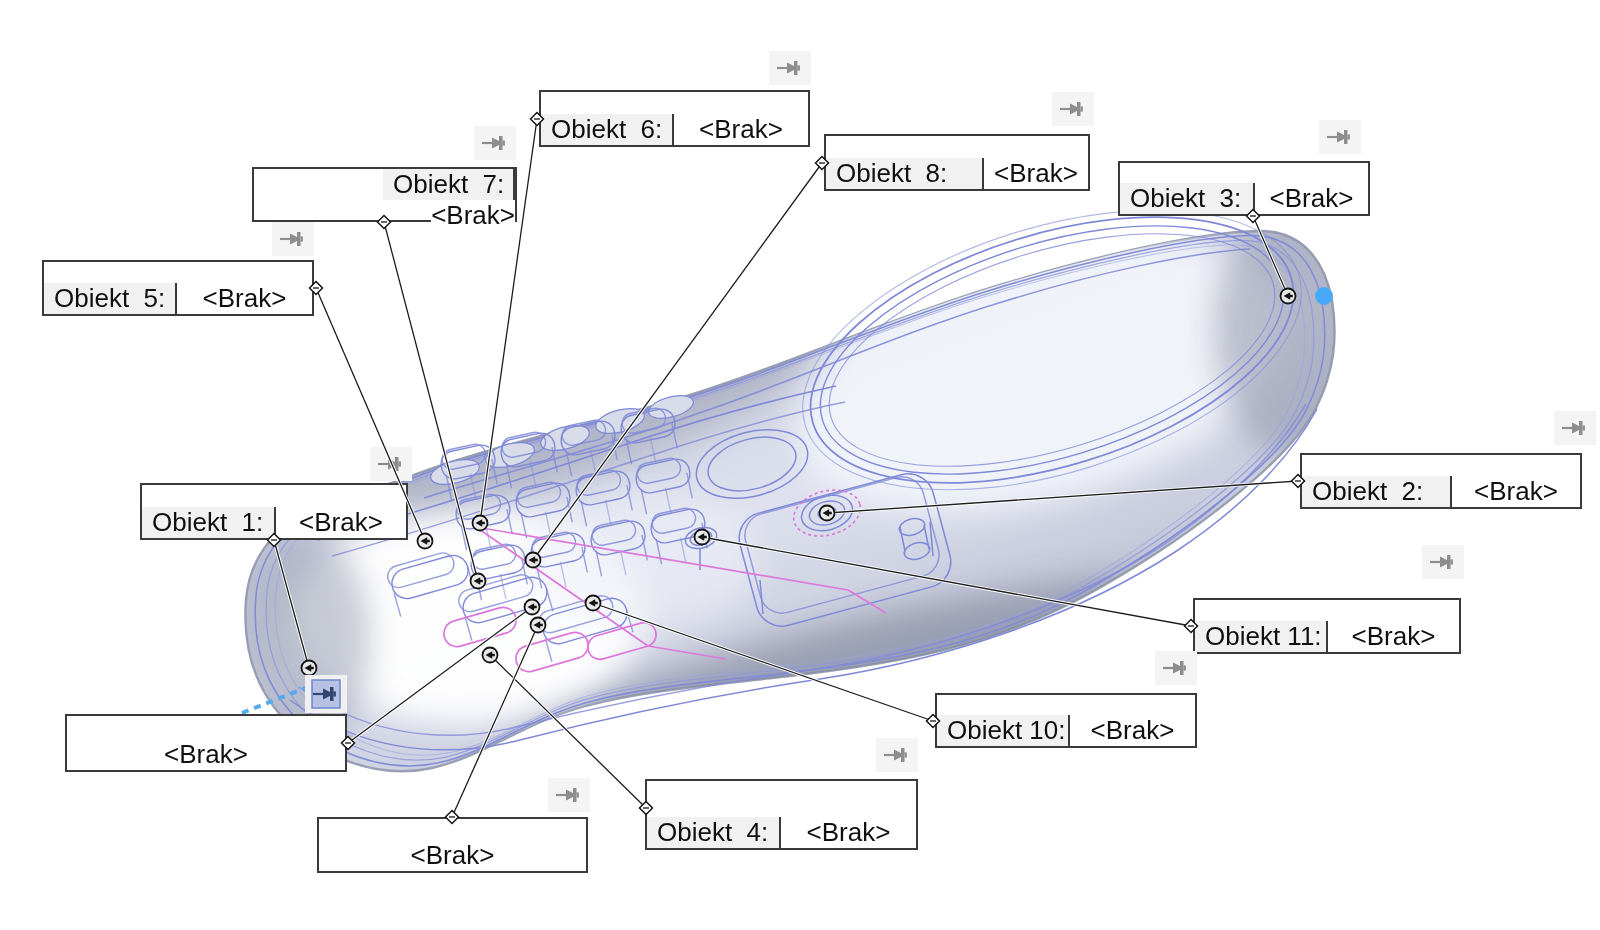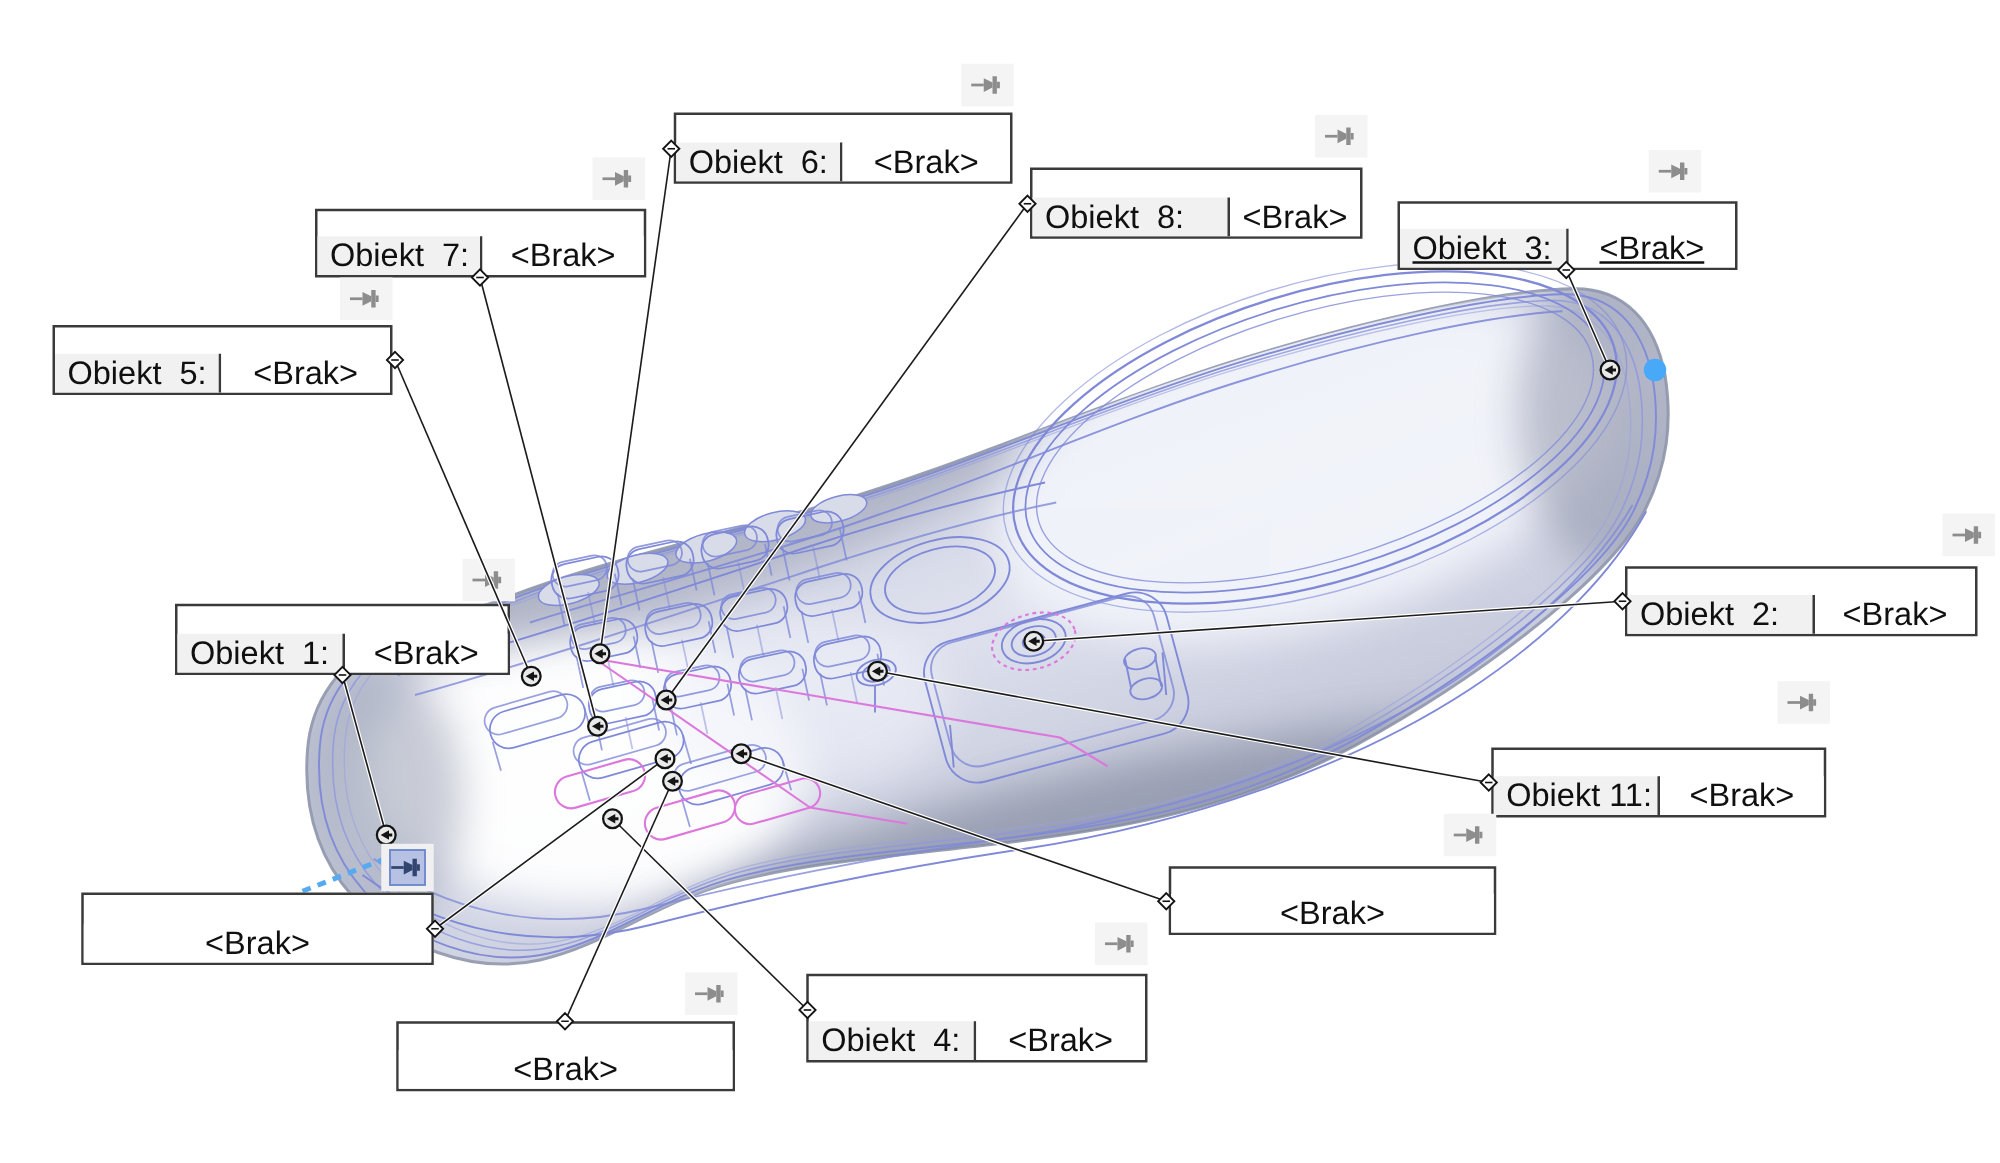--- a/index.html
+++ b/index.html
@@ -204,48 +204,49 @@
 
 <div id="labels-layer" data-interactable="false">
     <div class="label" data-interactable="true" style="left: 140px; top: 483px; width: 268px; height: 57px;">
       <div class="name" data-interactable="false" style="width: 134px;">Obiekt  1:</div>
       <div class="value" data-interactable="true">&lt;Brak&gt;</div>
     </div>
     <div class="label" data-interactable="true" style="left: 1300px; top: 453px; width: 282px; height: 56px;">
       <div class="name" data-interactable="false" style="width: 150px;">Obiekt  2:</div>
       <div class="value" data-interactable="true">&lt;Brak&gt;</div>
     </div>
-    <div class="label" data-interactable="true" style="left: 1118px; top: 161px; width: 272px; height: 55px; text-decoration: underline;">
+    <div class="label" data-interactable="true" style="left: 1118px; top: 161px; width: 252px; height: 55px;">
       <div class="name" data-interactable="false" style="width: 135px;">Obiekt  3:</div>
       <div class="value" data-interactable="true">&lt;Brak&gt;</div>
     </div>
     <div class="label" data-interactable="true" style="left: 645px; top: 779px; width: 273px; height: 71px;">
       <div class="name" data-interactable="false" style="width: 134px;">Obiekt  4:</div>
       <div class="value" data-interactable="true">&lt;Brak&gt;</div>
     </div>
     <div class="label" data-interactable="true" style="left: 42px; top: 260px; width: 272px; height: 56px;">
       <div class="name" data-interactable="false" style="width: 133px;">Obiekt  5:</div>
       <div class="value" data-interactable="true">&lt;Brak&gt;</div>
     </div>
     <div class="label" data-interactable="true" style="left: 539px; top: 90px; width: 271px; height: 57px;">
       <div class="name" data-interactable="false" style="width: 133px;">Obiekt  6:</div>
       <div class="value" data-interactable="true">&lt;Brak&gt;</div>
     </div>
-    <div class="label" data-interactable="true" style="left: 252px; top: 167px; width: 265px; height: 55px;">
+    <div class="label" data-interactable="true" style="left: 252px; top: 167px; width: 265px; height: 55px; flex-direction: column;">
       <div class="name" data-interactable="false" style="width: 132px;">Obiekt  7:</div>
       <div class="value" data-interactable="true">&lt;Brak&gt;</div>
     </div>
     <div class="label" data-interactable="true" style="left: 824px; top: 134px; width: 266px; height: 57px;">
       <div class="name" data-interactable="false" style="width: 158px;">Obiekt  8:</div>
       <div class="value" data-interactable="true">&lt;Brak&gt;</div>
     </div>
     <div class="label" data-interactable="true" style="left: 317px; top: 817px; width: 271px; height: 56px;">
       <div class="value" data-interactable="true">&lt;Brak&gt;</div>
     </div>
     <div class="label" data-interactable="true" style="left: 935px; top: 693px; width: 262px; height: 55px;">
+      <div class="name" data-interactable="false" style="width: 133px;">Obiekt 10:</div>
       <div class="value" data-interactable="true">&lt;Brak&gt;</div>
     </div>
     <div class="label" data-interactable="true" style="left: 1193px; top: 598px; width: 268px; height: 56px;">
       <div class="name" data-interactable="false" style="width: 133px;">Obiekt 11:</div>
       <div class="value" data-interactable="true">&lt;Brak&gt;</div>
     </div>
     <div class="label" data-interactable="true" style="left: 65px; top: 714px; width: 282px; height: 58px;">
       <div class="value" data-interactable="true">&lt;Brak&gt;</div>
     </div>
   </div>

